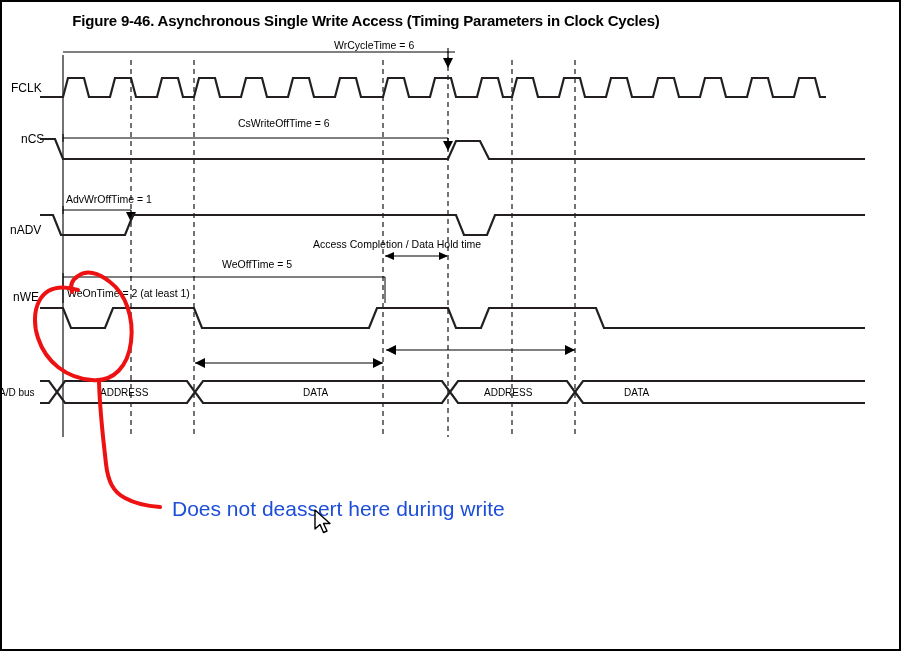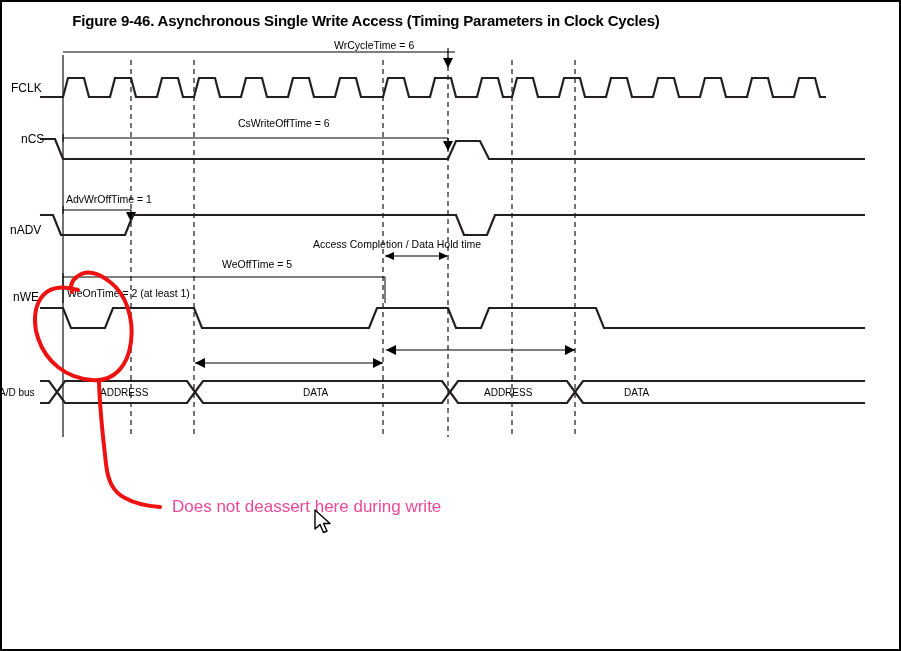--- a/index.html
+++ b/index.html
@@ -11,21 +11,21 @@
   .sig-label{font-size:12px;fill:#000;font-family:"Liberation Sans",sans-serif;}
   .param-label{font-size:10.5px;fill:#000;font-family:"Liberation Sans",sans-serif;}
   .bus-label{font-size:10px;fill:#000;font-family:"Liberation Sans",sans-serif;}
   .wave{fill:none;stroke:#231f20;stroke-width:2.2;stroke-linejoin:miter;stroke-linecap:butt;}
   .busline{fill:none;stroke:#231f20;stroke-width:2.2;}
   .dash{stroke:#000;stroke-width:1.1;stroke-dasharray:5 4;fill:none;}
   .solidv{stroke:#000;stroke-width:1.1;fill:none;}
   .bracket{stroke:#000;stroke-width:1;fill:none;}
   .arrowline{stroke:#000;stroke-width:1.2;fill:none;}
   .annot-path{fill:none;stroke:#ee1111;stroke-width:4;stroke-linecap:round;stroke-linejoin:round;}
-  #annot-text{position:absolute;font-size:17px;color:#ec4899;font-family:"Liberation Sans",sans-serif;white-space:nowrap;}
+  #annot-text{position:absolute;font-size:21px;color:#1d4ed8;font-family:"Liberation Sans",sans-serif;white-space:nowrap;}
   #cursor{position:absolute;pointer-events:none;}
 </style>
 </head>
 <body>
 
 <div id="page">
 
   <div id="frame-border"></div>
 
   <div id="figure-title">Figure 9-46. Asynchronous Single Write Access (Timing Parameters in Clock Cycles)</div>

